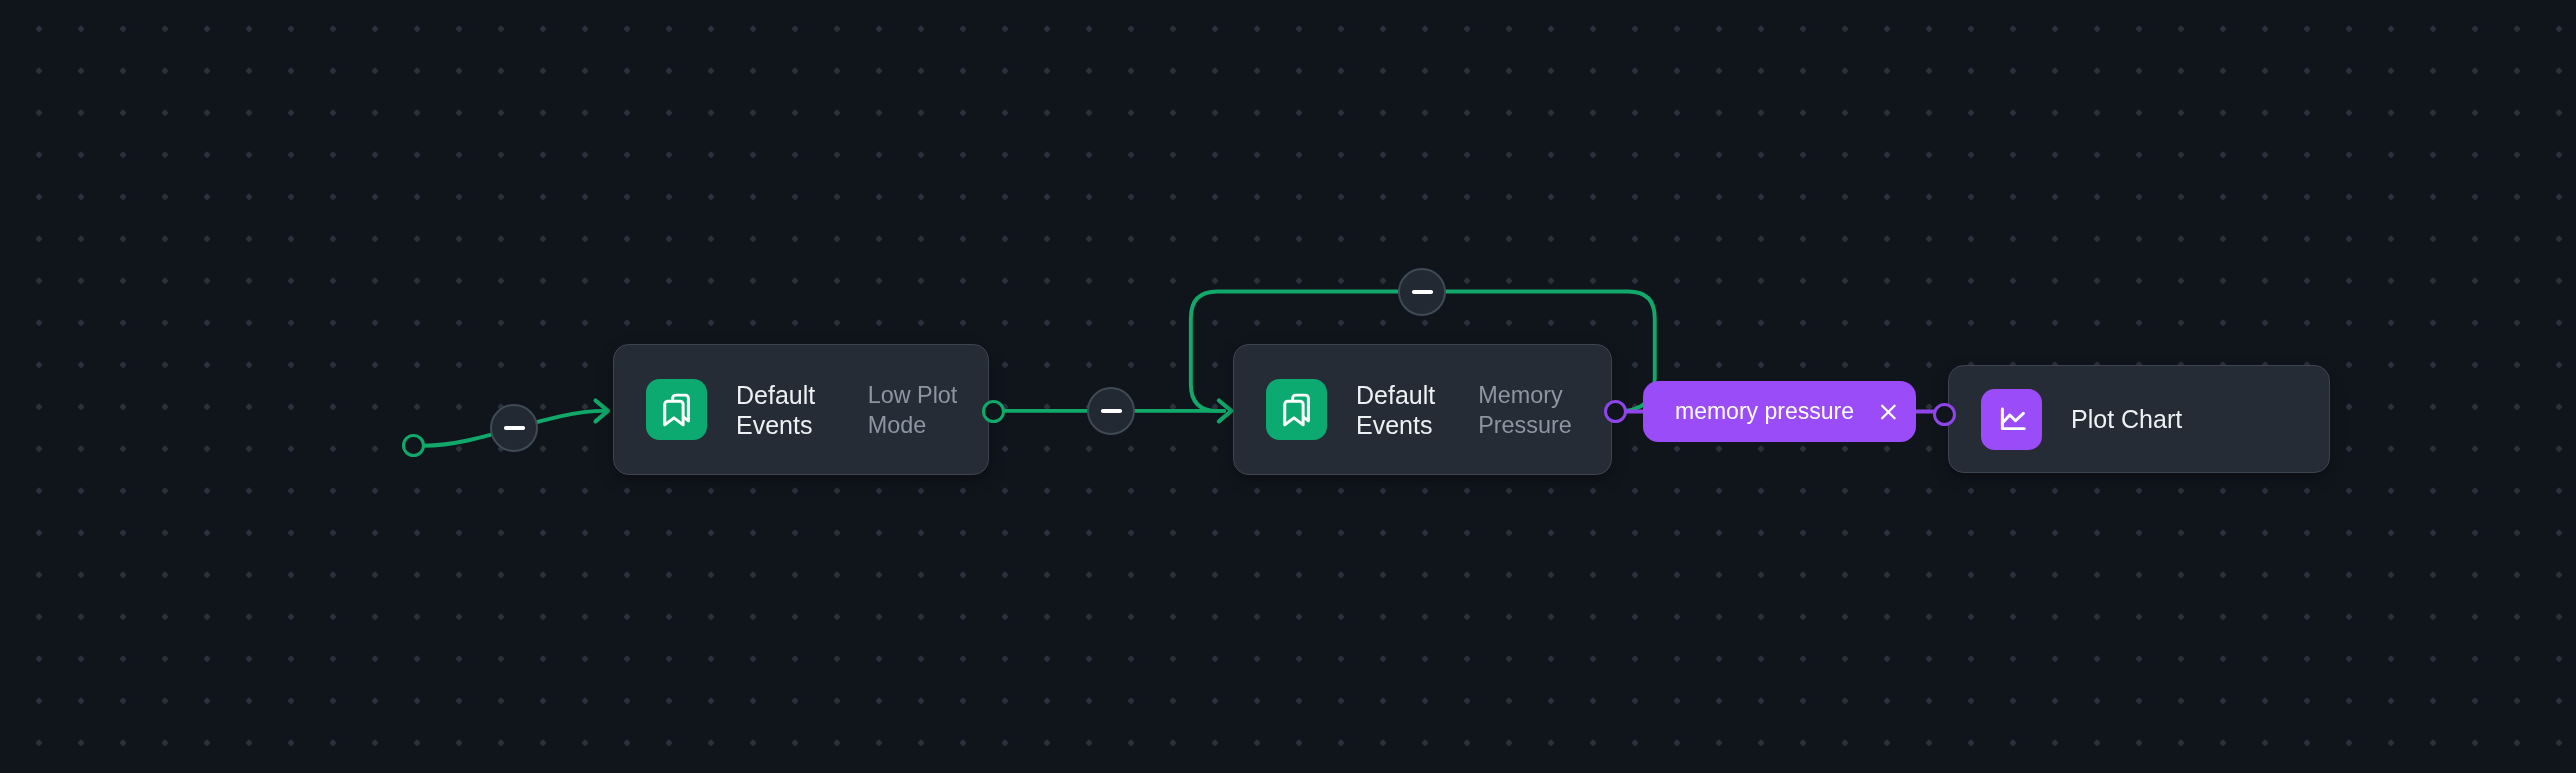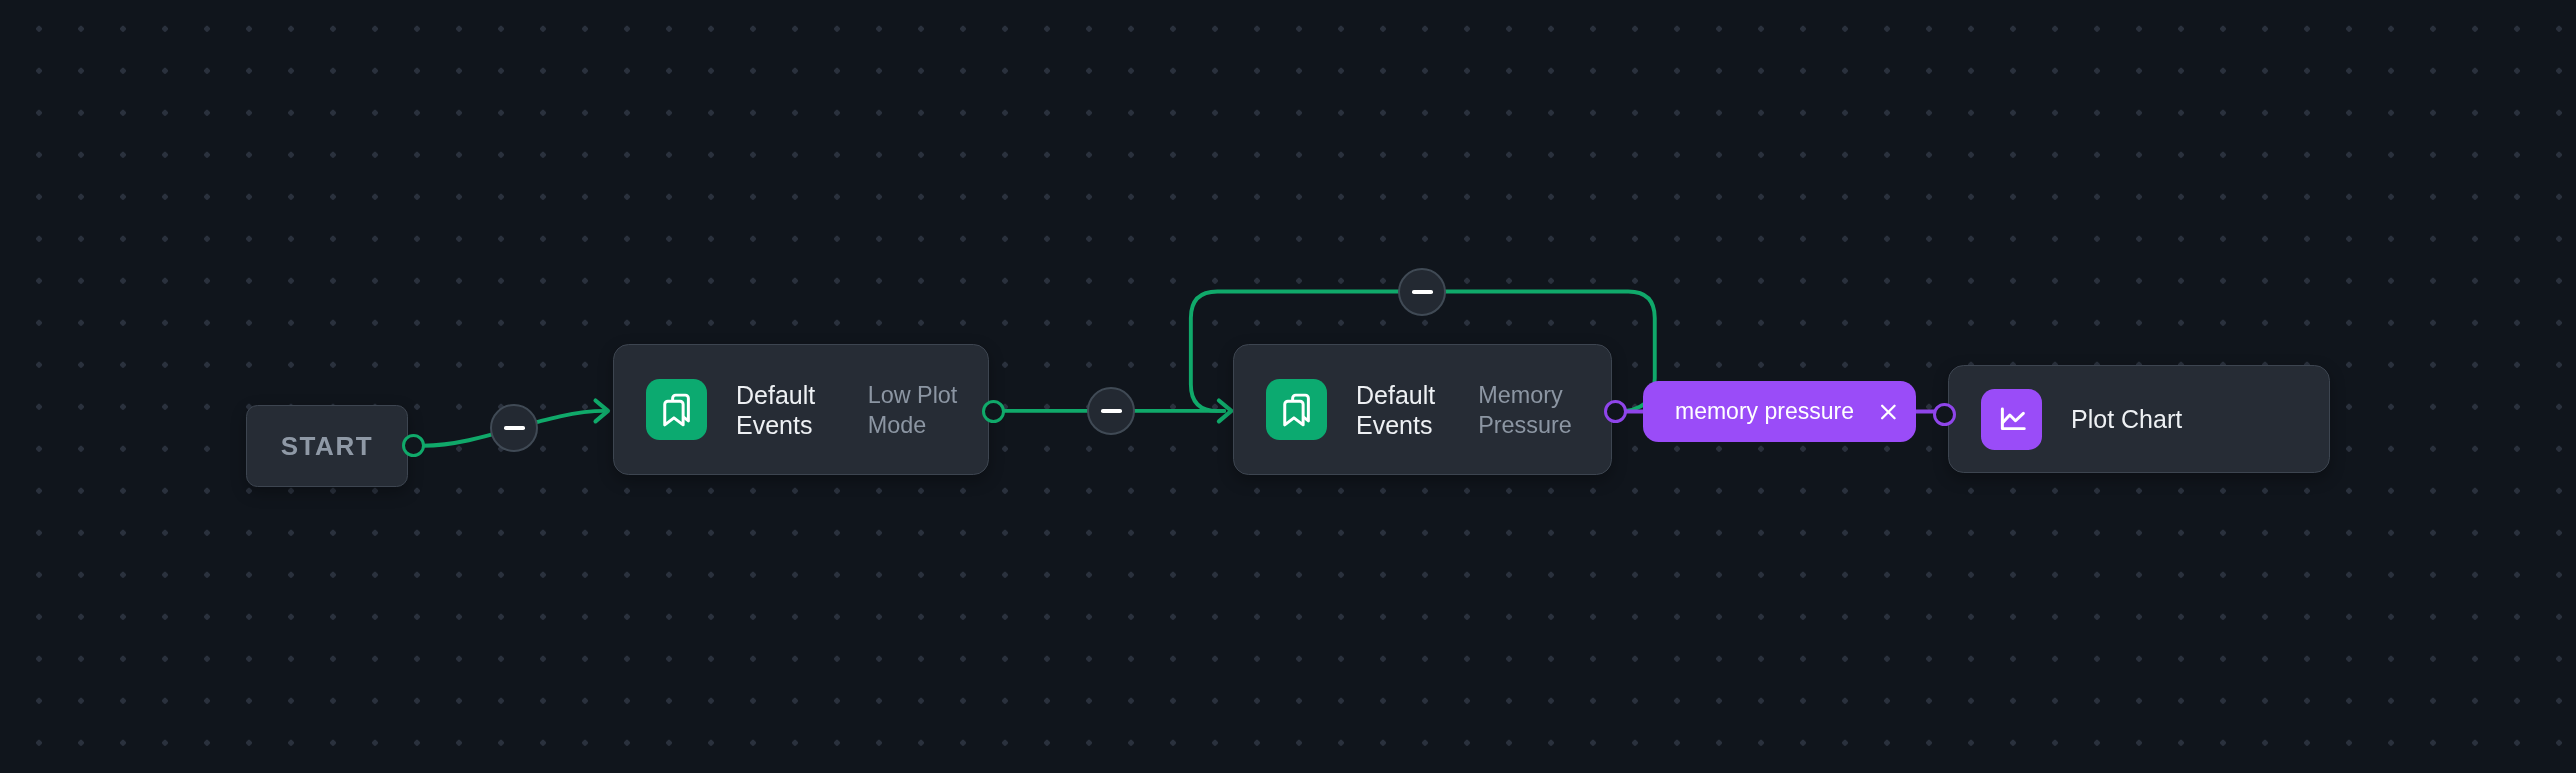--- a/index.html
+++ b/index.html
@@ -131,23 +131,20 @@
 
     <g>
       <path class="edge-purple" d="M 3130 792 L 3168 792"></path>
     </g>
 
     <g>
       <path class="edge-purple" d="M 3686 792 L 3724 792"></path>
     </g>
   </svg>
 
-  <div class="node node-start">
-    <span class="start-label">START</span>
-  </div>
   <div class="port green port-start-out"></div>
 
   <div class="node node-low">
     <div class="icon-square green">
       <svg viewBox="0 0 48 48">
         <path d="M 19 13 V 10.5 A 3.5 3.5 0 0 1 22.5 7 H 33.5 A 3.5 3.5 0 0 1 37 10.5 V 36.5 L 31.5 32.2"></path>
         <path d="M 13.5 14 H 27.5 A 3.5 3.5 0 0 1 31 17.5 V 41 L 20.5 33 L 10 41 V 17.5 A 3.5 3.5 0 0 1 13.5 14 Z"></path>
       </svg>
     </div>
     <div class="node-text">

